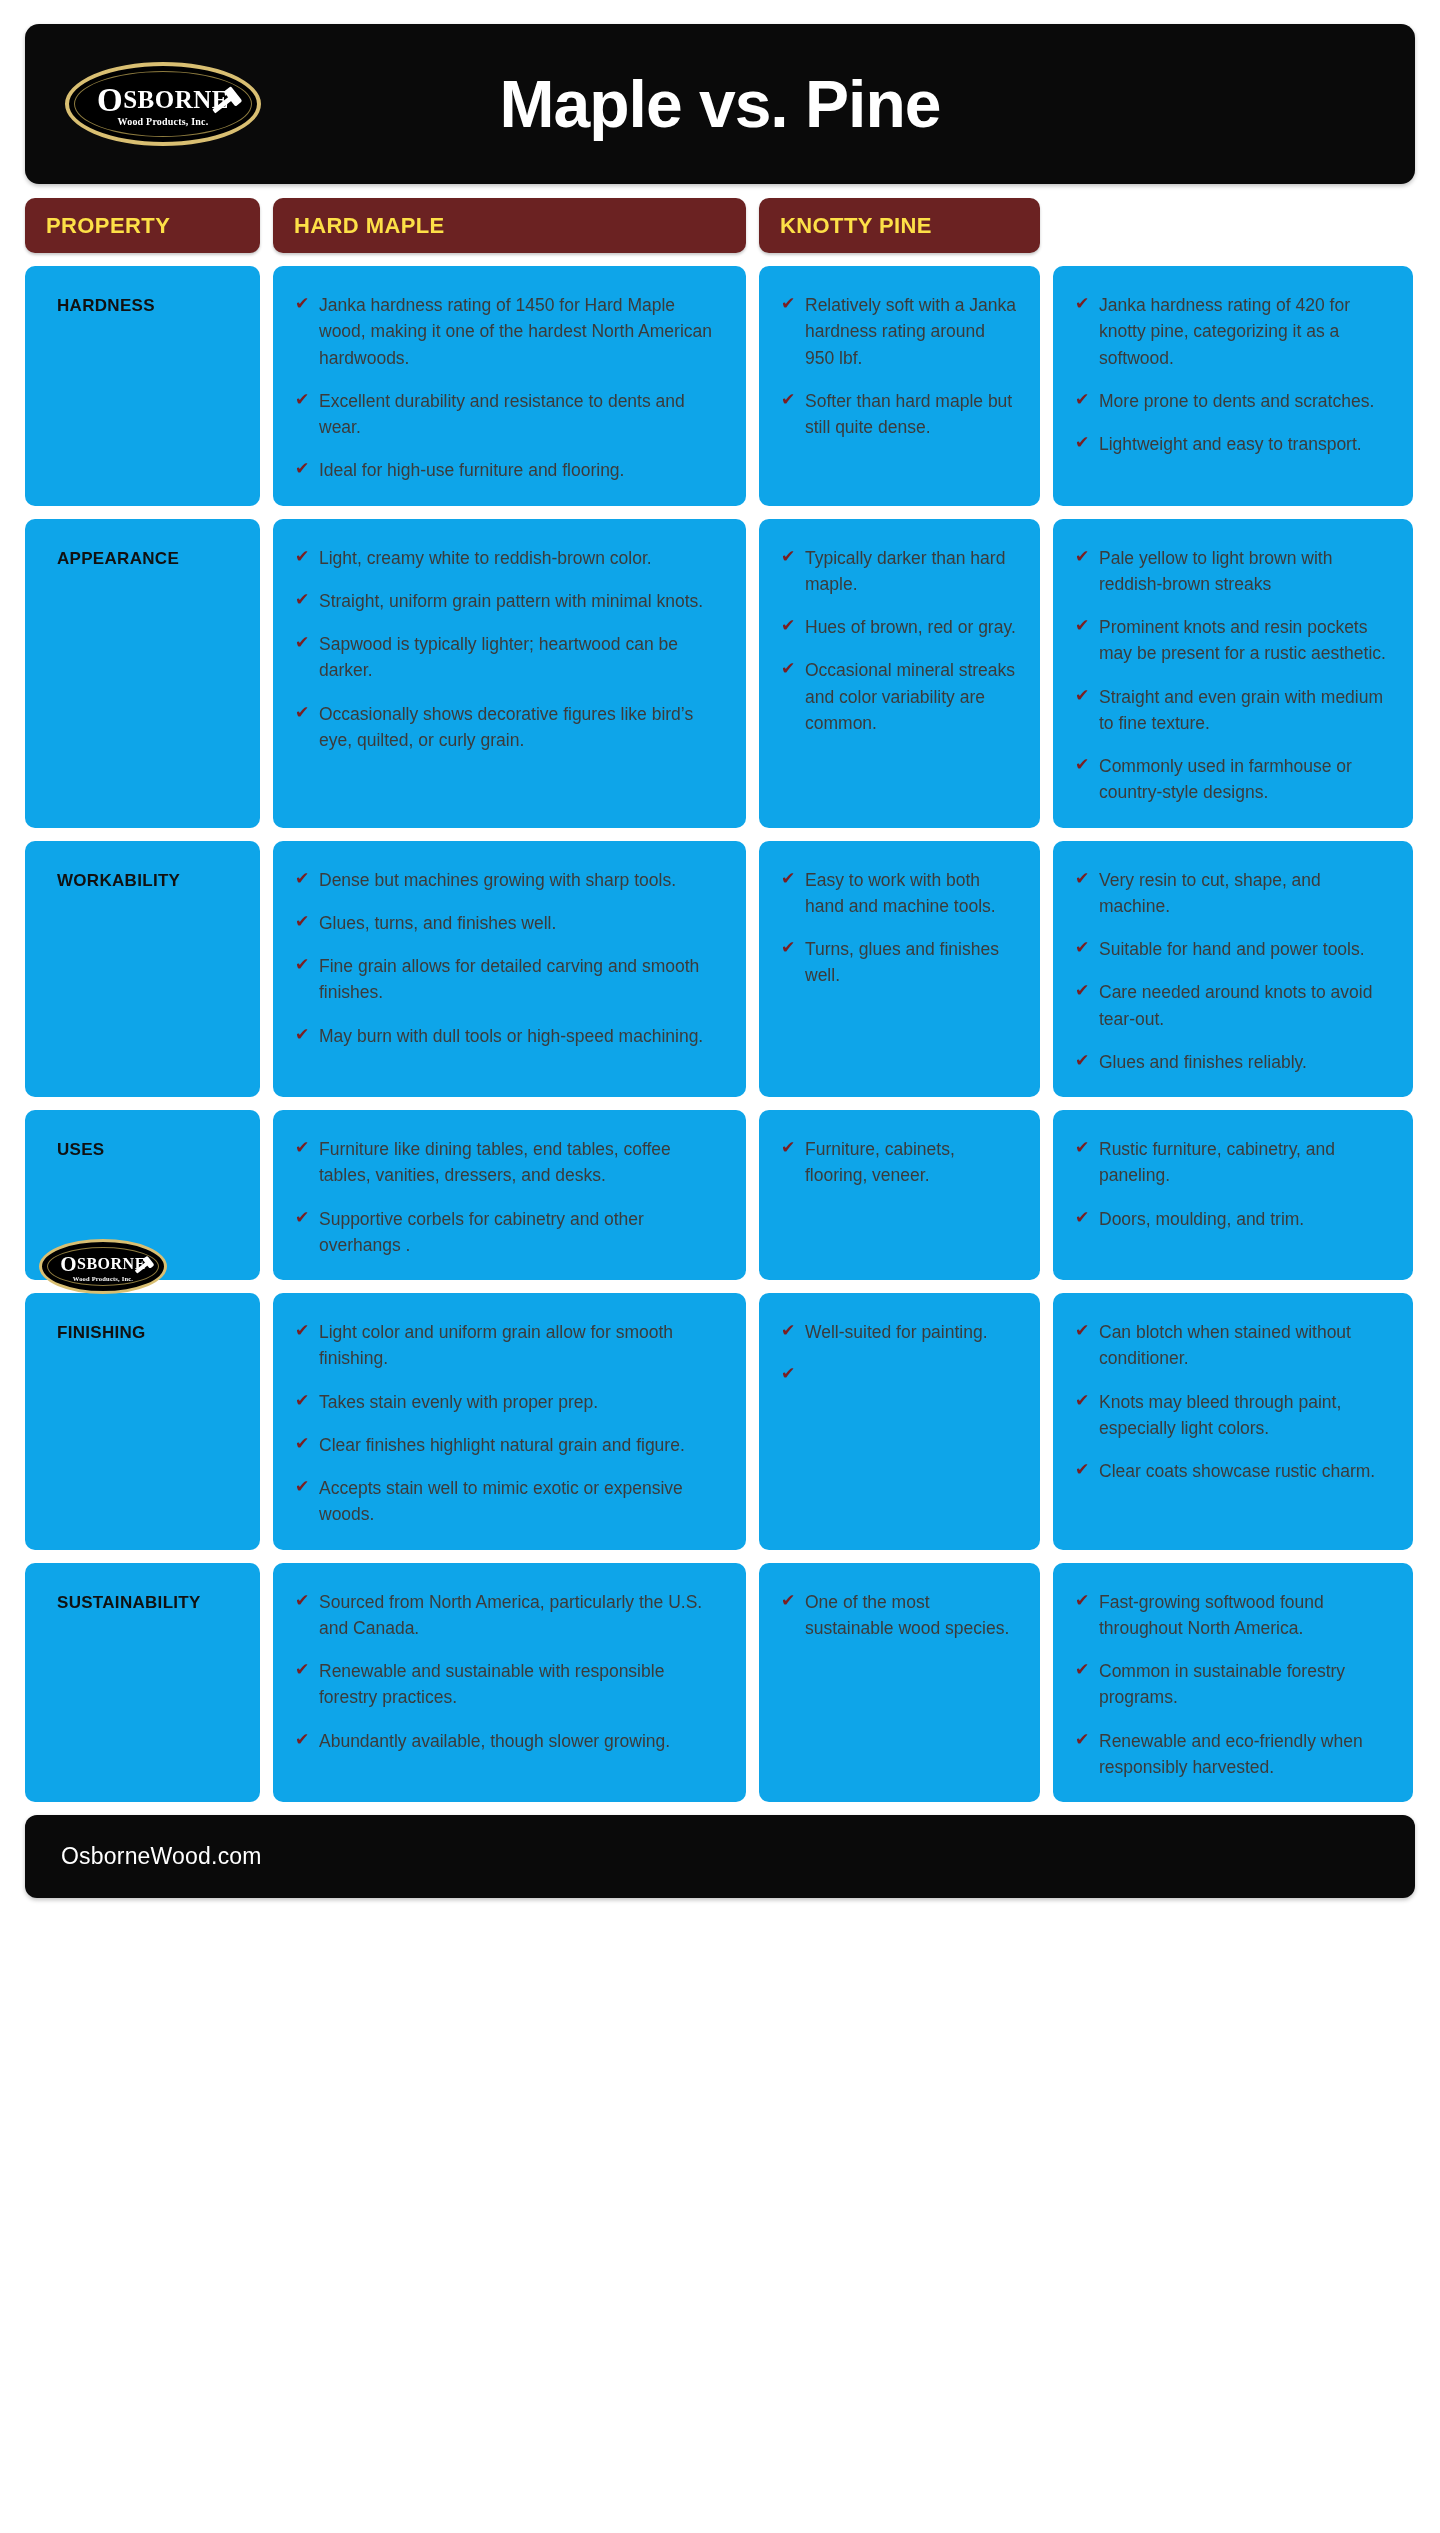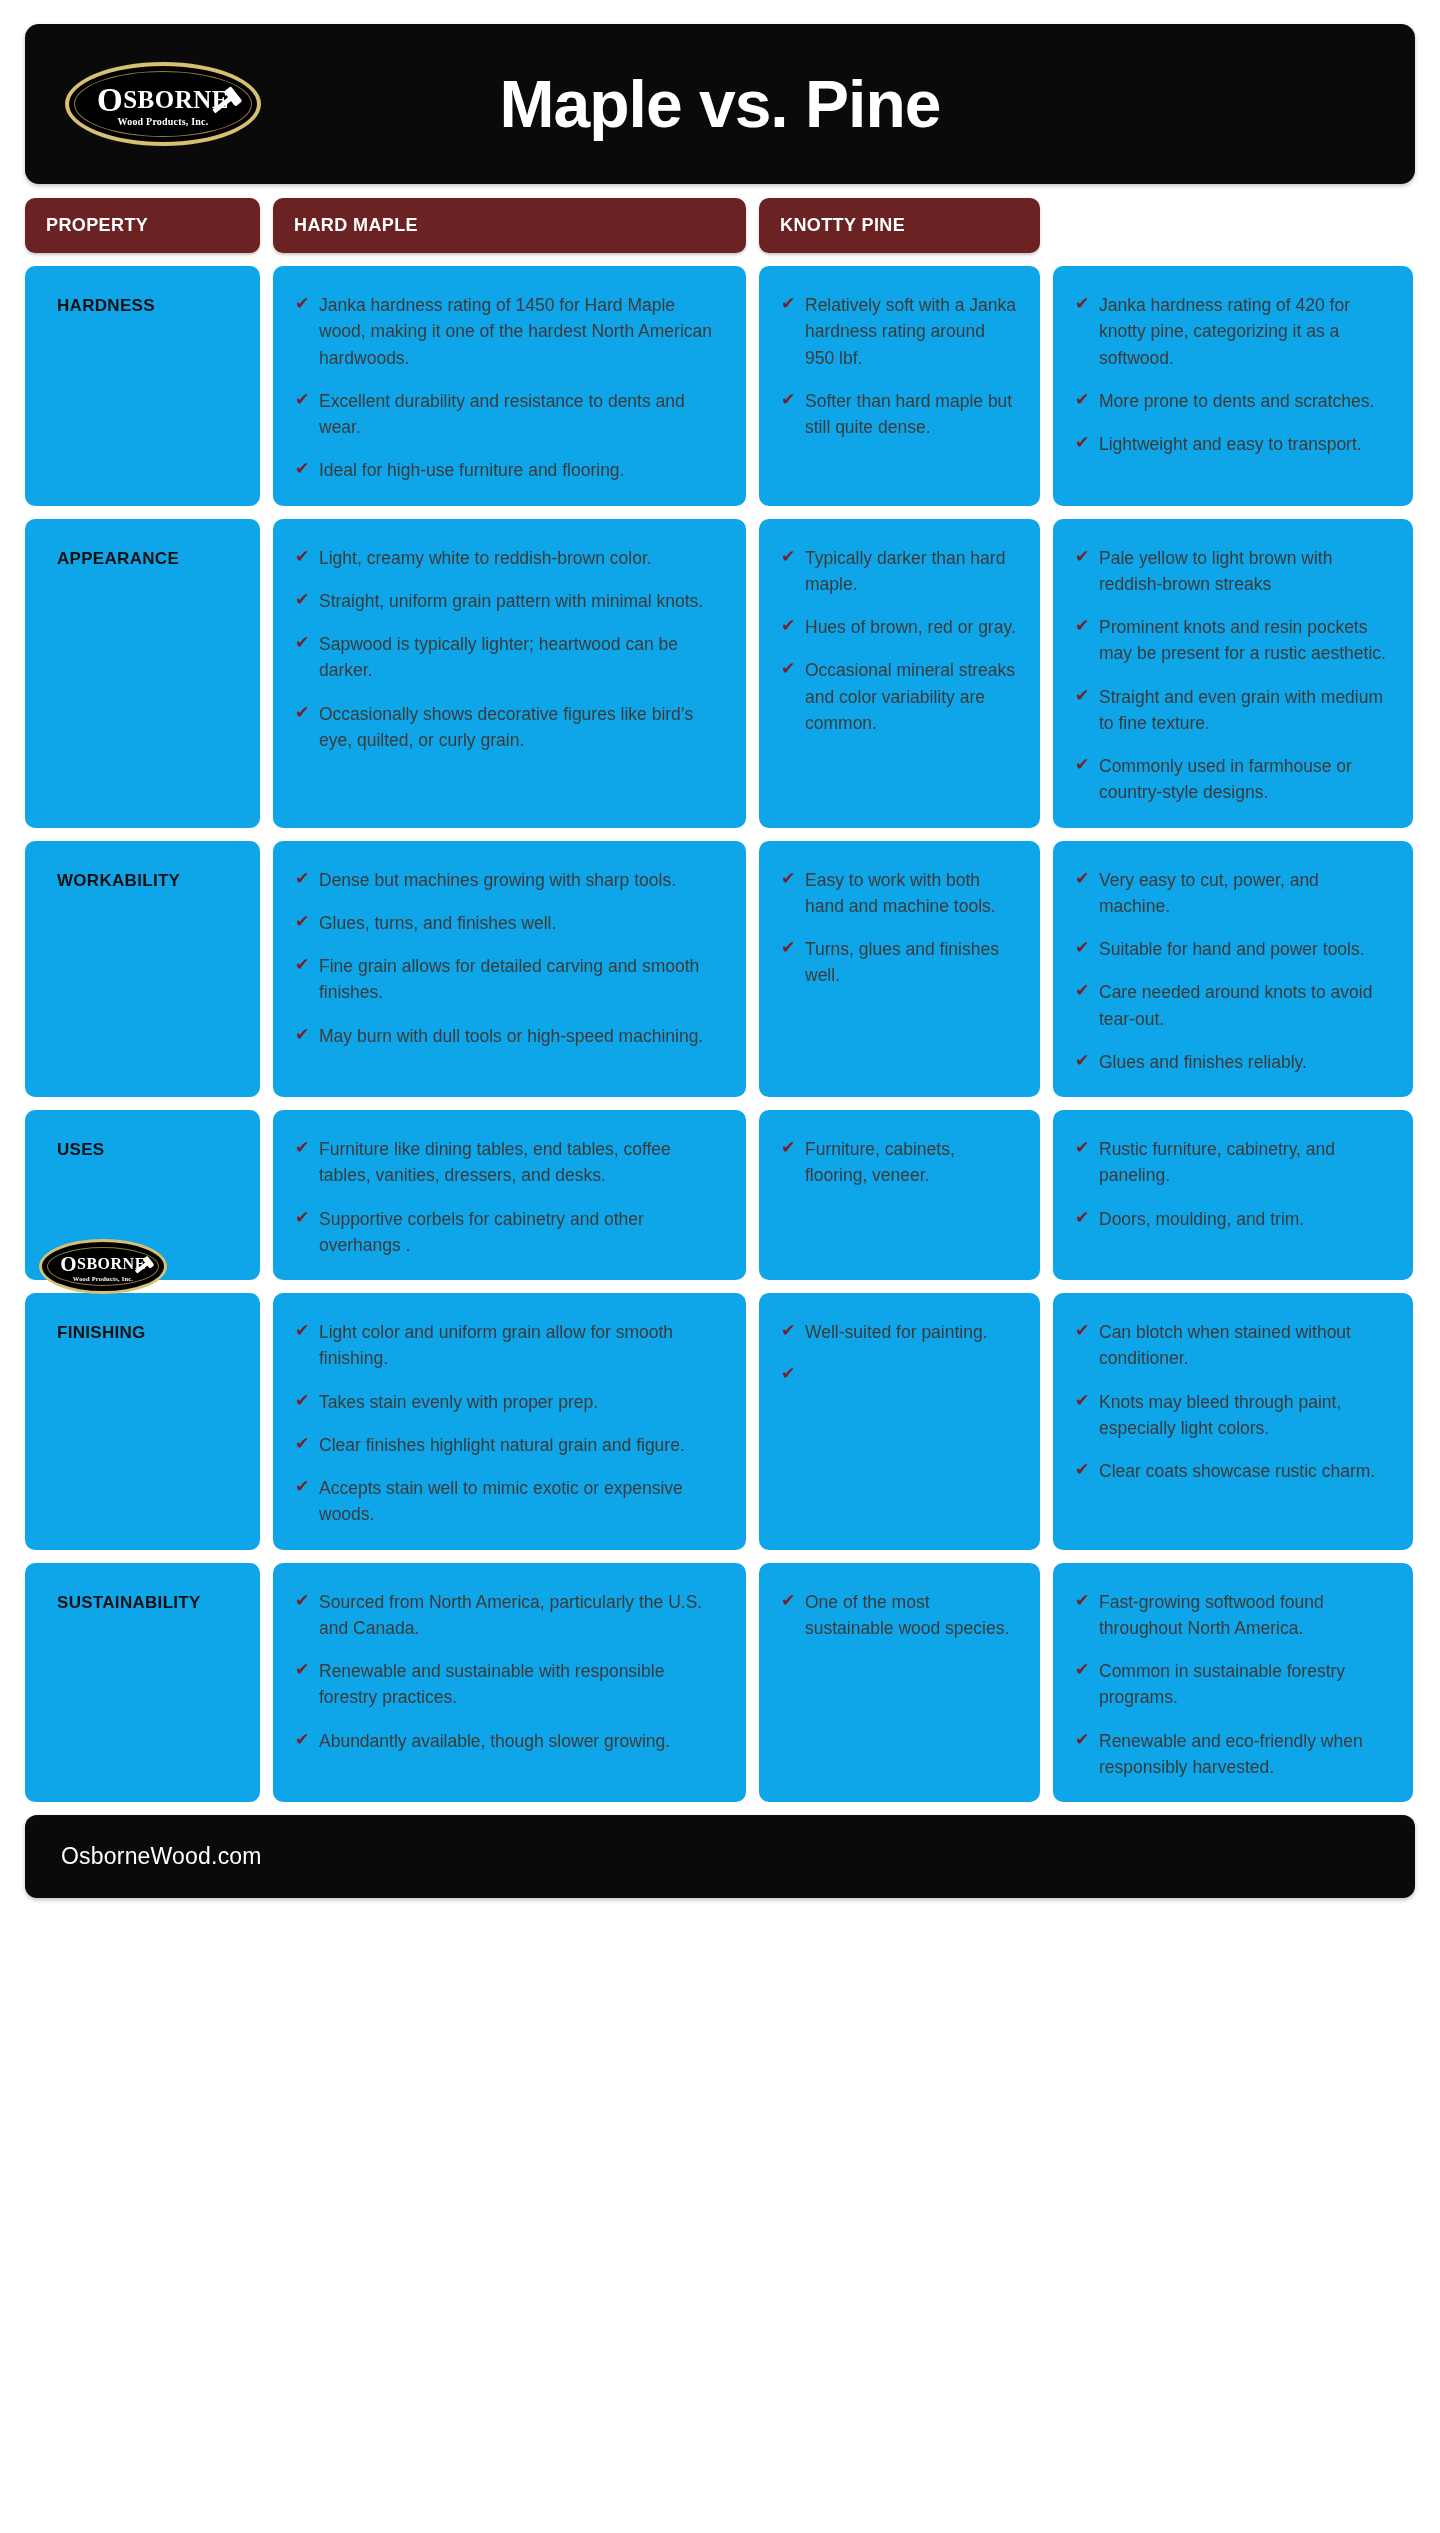--- a/index.html
+++ b/index.html
@@ -123,22 +123,22 @@
   .head-cell {
     background: #6b2222;
     border-radius: 10px;
     height: 55px;
     display: flex;
     align-items: center;
     padding: 0 21px;
     box-shadow: 0 2px 3px rgba(0,0,0,.22);
   }
   .head-cell span {
-    color: #ffffff;
-    font-size: 18px;
+    color: #fde047;
+    font-size: 22px;
     font-weight: 700;
     letter-spacing: .4px;
   }
 
   
   .cell {
     background: #0ea5e9;
     border-radius: 10px;
     padding: 26px 22px 22px 22px;
   }
@@ -376,21 +376,21 @@
               <li>
                 <span class="check">✔</span>
                 <span class="btext">Turns, glues and finishes well.</span>
               </li>
             </ul>
           </div>
           <div class="cell">
             <ul class="bullets">
               <li>
                 <span class="check">✔</span>
-                <span class="btext">Very easy to cut, power, and machine.</span>
+                <span class="btext">Very resin to cut, shape, and machine.</span>
               </li>
               <li>
                 <span class="check">✔</span>
                 <span class="btext">Suitable for hand and power tools.</span>
               </li>
               <li>
                 <span class="check">✔</span>
                 <span class="btext">Care needed around knots to avoid tear-out.</span>
               </li>
               <li>

